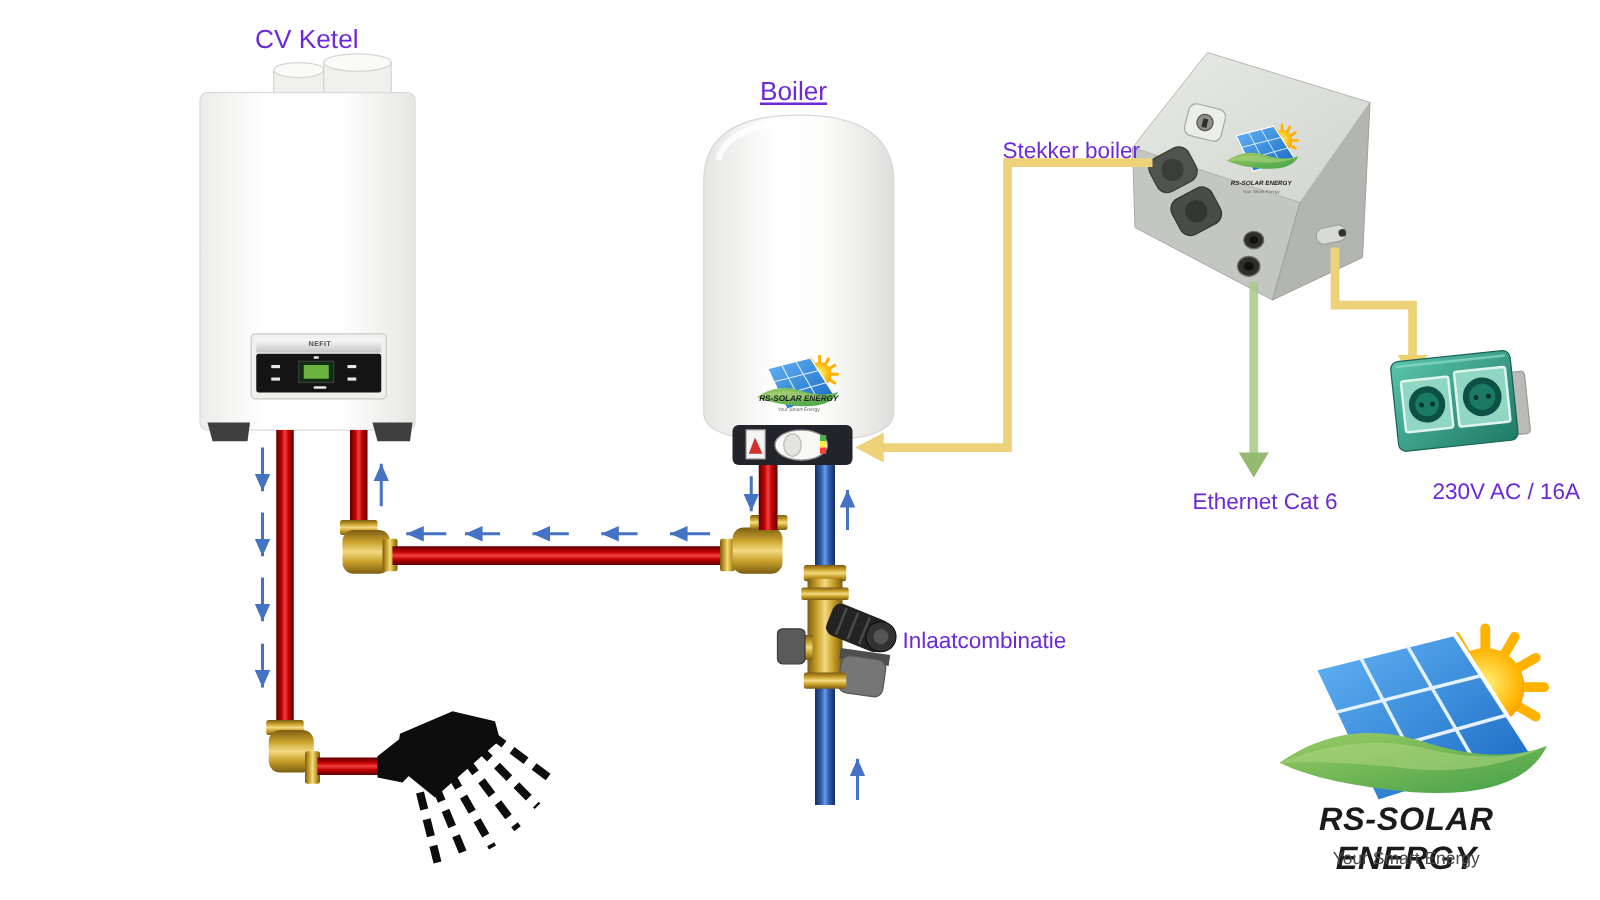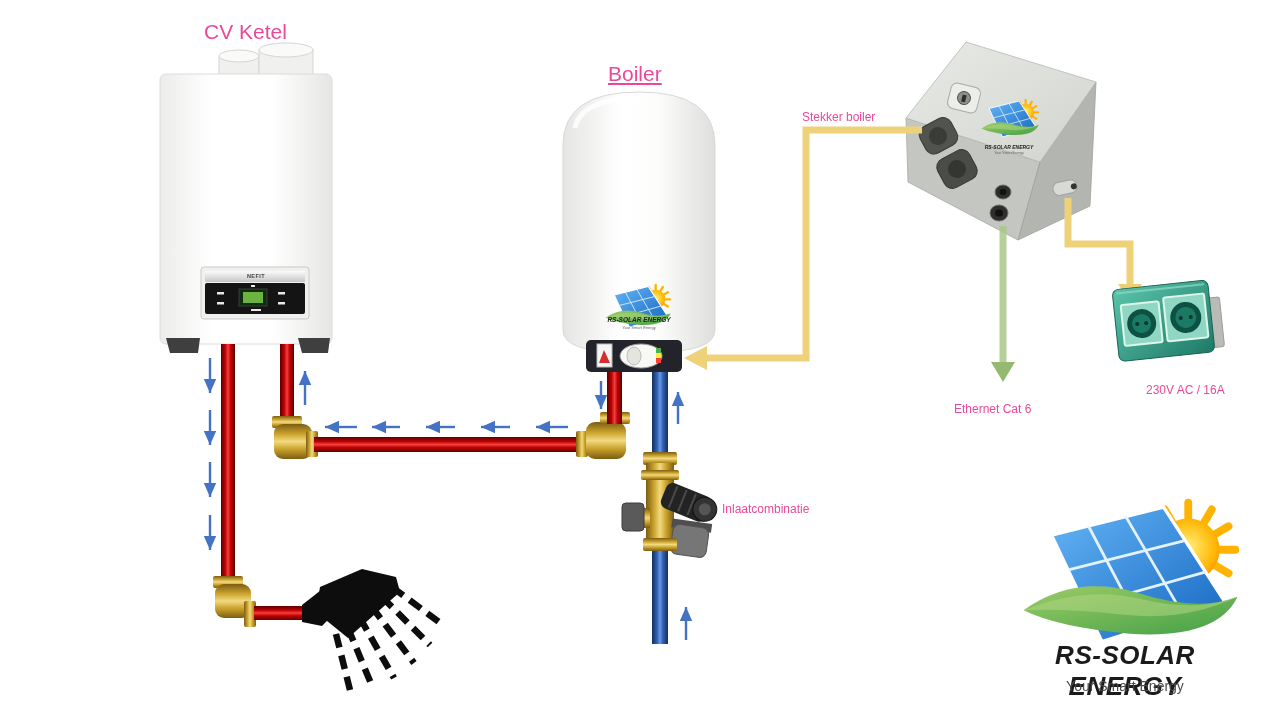--- a/index.html
+++ b/index.html
@@ -6,23 +6,23 @@
     --arrow_blue:#4472c4;
     --cable_yellow:#eed27a;
     --ethernet_green:#a3c484;
   }
   html,body{margin:0;padding:0;background:#fff;}
   #stage{
     position:relative;width:1280px;height:720px;background:#ffffff;overflow:hidden;
     font-family:"Liberation Sans",sans-serif;
   }
   #diagram-svg{position:absolute;left:0;top:0;}
-  .lbl{position:absolute;color:#ec4899;white-space:nowrap;text-align:center;}
+  .lbl{position:absolute;color:#6d28d9;white-space:nowrap;text-align:center;}
   .lbl-big{font-size:21px;}
-  .lbl-med{font-size:12px;}
+  .lbl-med{font-size:18px;}
   .brand-name{
     position:absolute;left:1002px;top:640px;width:246px;text-align:center;
     font-size:26px;font-weight:900;font-style:italic;letter-spacing:.5px;color:#1b1b1b;
   }
   .brand-tag{
     position:absolute;left:1002px;top:678px;width:246px;text-align:center;
     font-size:14px;color:#4a4a4a;
   }
   .mini-name{position:absolute;font-weight:900;font-style:italic;color:#222;text-align:center;}
   .mini-tag{position:absolute;color:#666;text-align:center;}
@@ -336,21 +336,21 @@
       <line x1="392" y1="587" x2="443" y2="625"></line>
     </g>
   </g>
 
   <use href="#rsLogo" transform="translate(1018,496) scale(1.12)"></use>
 </svg>
 
   <span class="lbl lbl-big" style="left:204px;top:20px;">CV Ketel</span>
   <span class="lbl lbl-big" style="left:608px;top:62px;text-decoration:underline;">Boiler</span>
   <span class="lbl lbl-med" style="left:802px;top:110px;">Stekker boiler</span>
-  <span class="lbl lbl-med" style="left:954px;top:402px;">Ethernet Cat 6</span>
+  <span class="lbl lbl-med" style="left:954px;top:391px;">Ethernet Cat 6</span>
   <span class="lbl lbl-med" style="left:1126px;top:383px;margin-left:20px;">230V AC / 16A</span>
   <span class="lbl lbl-med" style="left:722px;top:502px;">Inlaatcombinatie</span>
 
   <span class="nefit">NEFIT</span>
 
   <span class="mini-name boiler-logo-name">RS-SOLAR ENERGY</span>
   <span class="mini-tag boiler-logo-tag">Your Smart Energy</span>
   <span class="mini-name box-logo-name">RS-SOLAR ENERGY</span>
   <span class="mini-tag box-logo-tag">Your Smart Energy</span>
 

